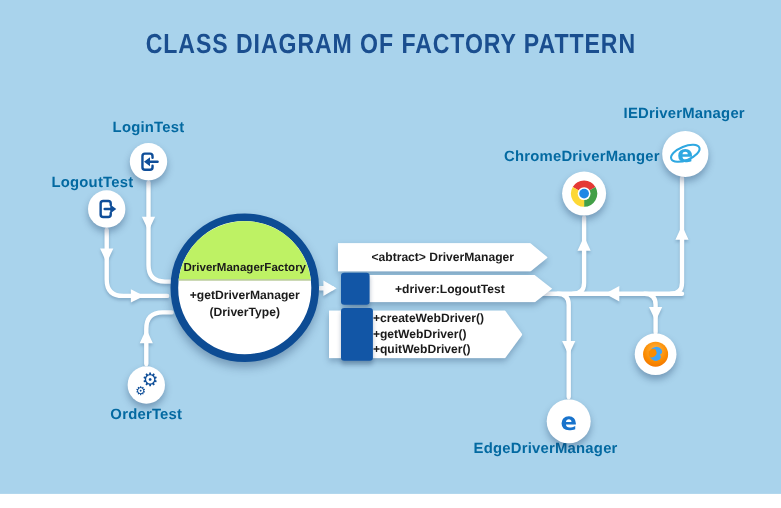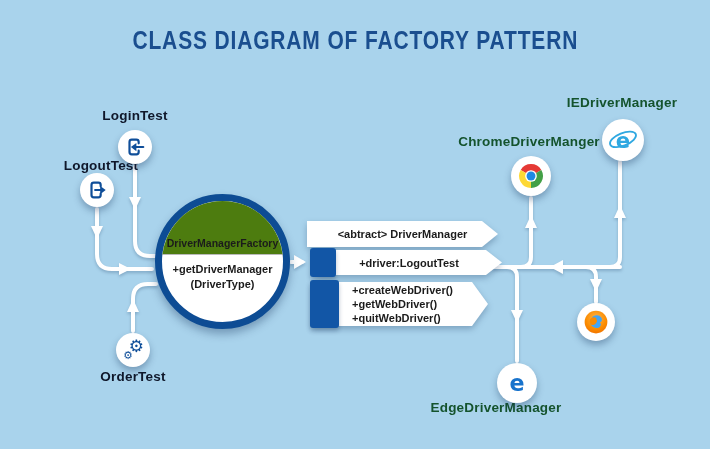--- a/index.html
+++ b/index.html
@@ -26,32 +26,32 @@
   .node {
     position: absolute; background: #fff; border-radius: 50%;
     display: flex; align-items: center; justify-content: center;
     box-shadow: 0 4px 7px rgba(20,50,90,.35);
   }
   .label {
     position: absolute; transform: translateX(-50%);
     font-weight: 700; font-size: 13.5px; letter-spacing: .2px;
     white-space: nowrap;
   }
-  .label.navy { color: #0f172a; text-align: right; }
-  .label.black { color: #14532d; }
+  .label.navy { color: #0369a1; text-align: right; }
+  .label.black { color: #0369a1; }
 
   .factory {
     position: absolute; left: 155px; top: 194px;
     width: 135px; height: 135px;
     border: 7px solid #0D4C94; border-radius: 50%;
     background: #fff; overflow: hidden;
     box-shadow: 0 5px 9px rgba(20,50,90,.35);
   }
   .factory .half-top {
-    height: 45%; background: #4d7c0f; border-bottom: 1px solid #b9b9b9;
+    height: 45%; background: #bef264; border-bottom: 1px solid #b9b9b9;
     display: flex; align-items: flex-end; justify-content: center;
     padding-bottom: 5px;
   }
   .factory .half-top span { font-size: 10.5px; font-weight: 700; color: #1b1b1b; }
   .factory .half-bottom {
     height: 55%; display: flex; flex-direction: column; align-items: center;
     padding-top: 7px; line-height: 15px;
   }
   .factory .half-bottom span { font-size: 11px; font-weight: 700; color: #1b1b1b; }
 
@@ -102,21 +102,21 @@
       <polygon class="arrowhead" points="294,255 294,269 306,262"></polygon>
       <polygon class="arrowhead" points="563,260 563,274 550,267"></polygon>
       <polygon class="arrowhead" points="525,228 537,228 531,215"></polygon>
       <polygon class="arrowhead" points="614,218 626,218 620,205"></polygon>
       <polygon class="arrowhead" points="590,279 602,279 596,292"></polygon>
       <polygon class="arrowhead" points="511,310 523,310 517,323"></polygon>
     </g>
   </svg>
 
   <div class="label navy" style="left:135px; top:108px;">LoginTest</div>
-  <div class="label navy" style="left:101px; top:158px;">LogoutTest</div>
+  <div class="label navy" style="left:84px; top:158px;">LogoutTest</div>
   <div class="label navy" style="left:133px; top:369px;">OrderTest</div>
 
   <div class="node" style="left:118px; top:130px; width:34px; height:34px;">
     <svg width="22" height="22" viewBox="0 0 24 24">
       <path d="M16,8 V6.5 Q16,4 13.5,4 H8.5 Q6,4 6,6.5 V17.5 Q6,20 8.5,20 H13.5 Q16,20 16,17.5 V16" fill="none" stroke="#0F4E99" stroke-width="2.4" stroke-linecap="round"></path>
       <line x1="21" y1="12" x2="12" y2="12" stroke="#0F4E99" stroke-width="2.4" stroke-linecap="round"></line>
       <polygon points="13.5,7.5 7.5,12 13.5,16.5" fill="#0F4E99"></polygon>
     </svg>
   </div>
   <div class="node" style="left:80px; top:173px; width:34px; height:34px;">
@@ -145,21 +145,21 @@
 
   <div class="banner-wrap" style="left:307px; top:221px;">
     <div class="banner" style="width:191px; height:26px;">&lt;abtract&gt; DriverManager</div>
   </div>
 
   <div class="banner-wrap" style="left:316px; top:250px;">
     <div class="banner" style="width:186px; height:25px;">+driver:LogoutTest</div>
   </div>
   <div class="bluerect" style="left:310px; top:248px; width:26px; height:29px;"></div>
 
-  <div class="banner-wrap" style="left:312px; top:282px;">
+  <div class="banner-wrap" style="left:299px; top:282px;">
     <div class="banner methods" style="width:176px; height:44px;">
       <span>+createWebDriver()</span>
       <span>+getWebDriver()</span>
       <span>+quitWebDriver()</span>
     </div>
   </div>
   <div class="bluerect" style="left:310px; top:280px; width:29px; height:48px;"></div>
 
   <div class="label black" style="left:529px; top:134px;">ChromeDriverManger</div>
   <div class="label black" style="left:622px; top:95px;">IEDriverManager</div>

